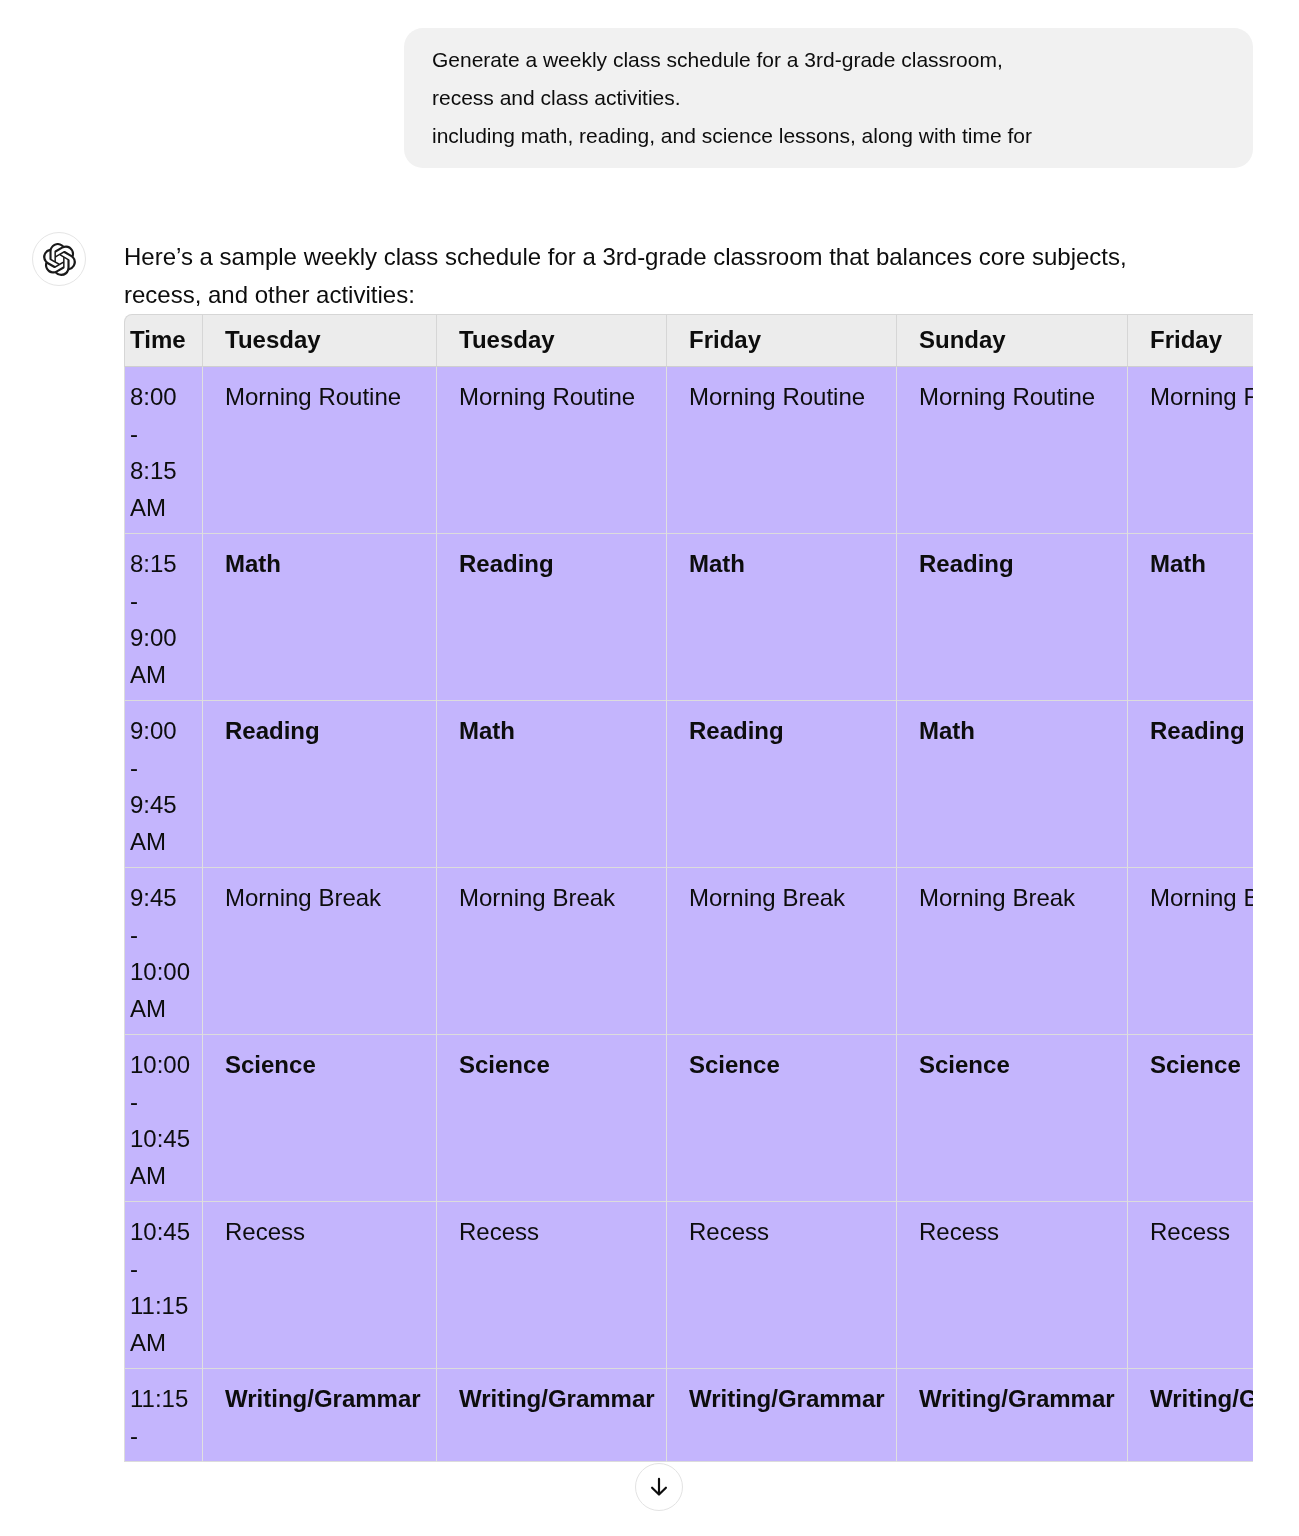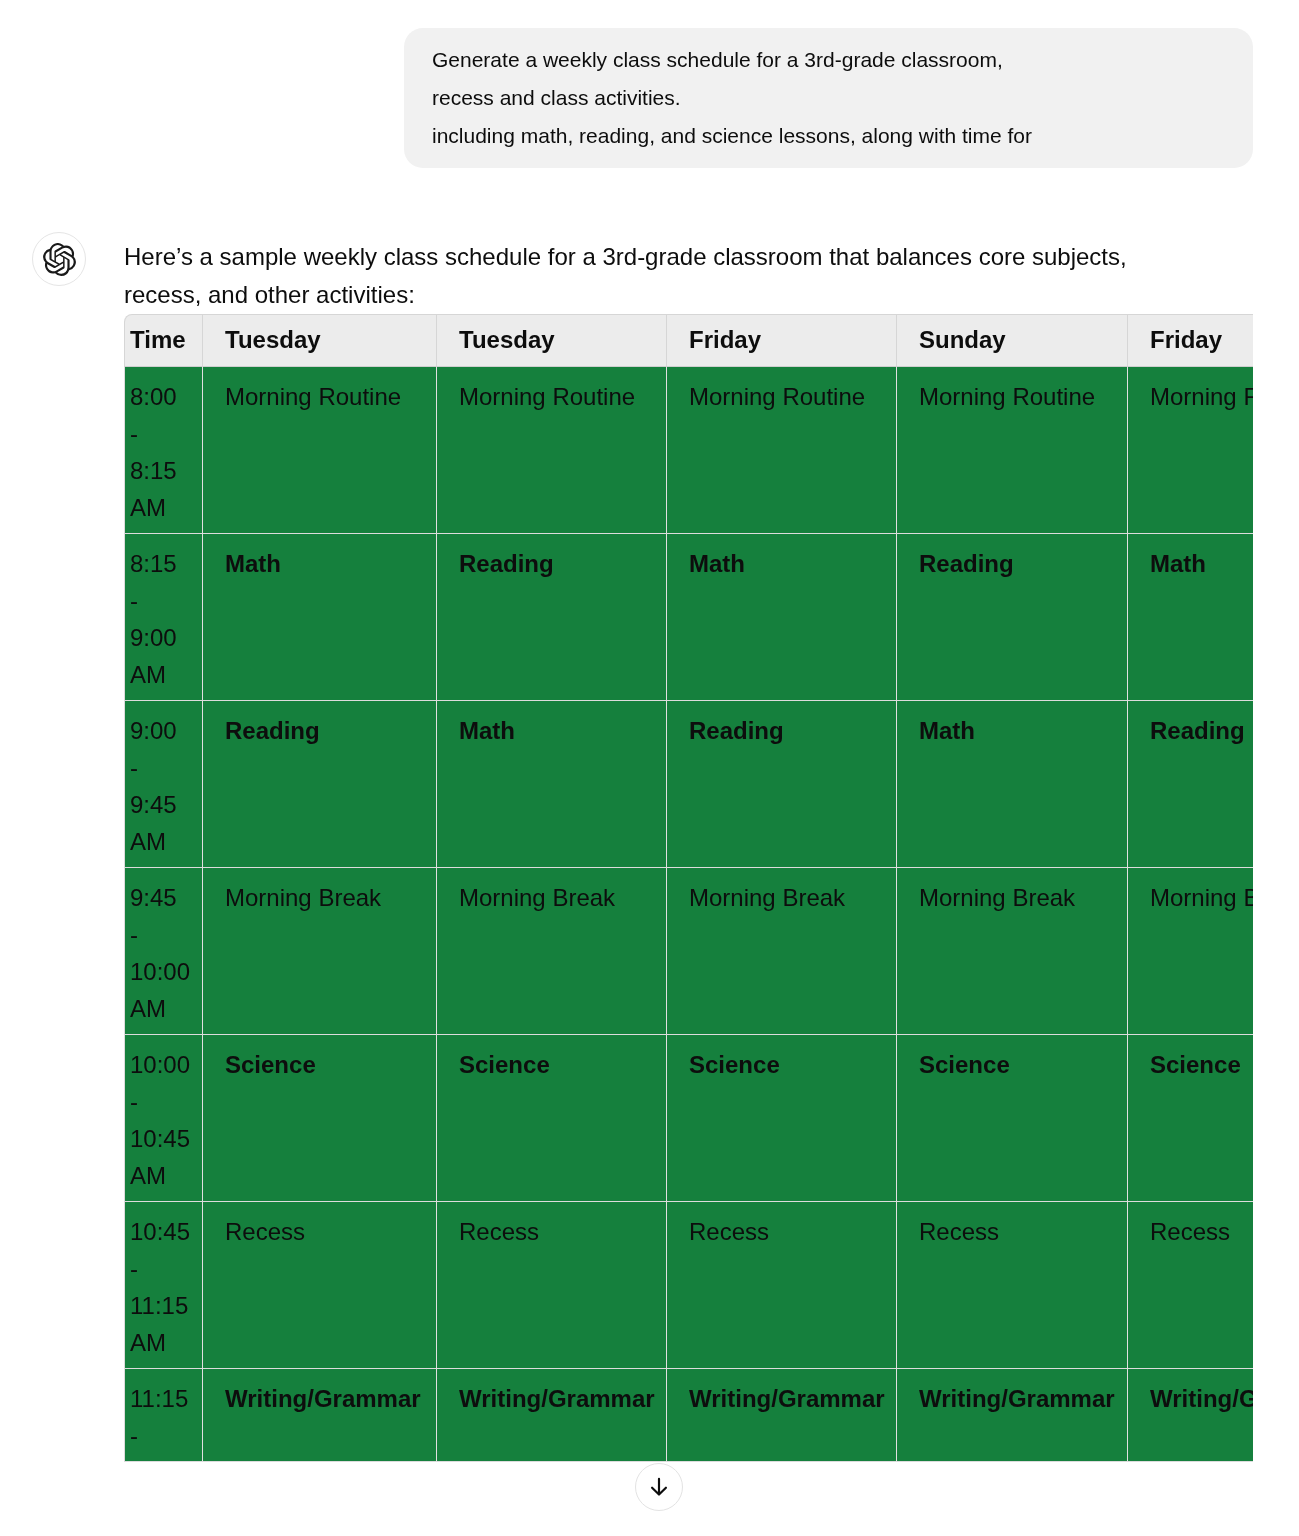--- a/index.html
+++ b/index.html
@@ -37,21 +37,21 @@
     width:1234px; font-size:24px;
   }
   table.schedule th {
     background:#ececec; font-weight:700; text-align:left;
     border-top:1px solid #d6d6d6; border-right:1px solid #d6d6d6; border-bottom:1px solid #cfcfcf;
     padding:7px 8px 8px 22px; line-height:36px; box-sizing:border-box;
     white-space:nowrap; overflow:hidden;
   }
   table.schedule th:first-child { border-left:1px solid #d6d6d6; border-top-left-radius:8px; padding-left:5px; }
   table.schedule td {
-    vertical-align:top; background:#15803d;
+    vertical-align:top; background:#c4b5fd;
     border-right:1px solid #e0e0e0; border-bottom:1px solid #dcdcdc;
     padding:11px 16px 7px 22px; line-height:37px; box-sizing:border-box;
     white-space:nowrap; overflow:hidden;
   }
   table.schedule td:first-child { border-left:1px solid #dcdcdc; padding-left:5px; padding-right:3px; }
   table.schedule td.bold { font-weight:700; }
   .time-line { display:block; }
 
   
   .scroll-btn {

